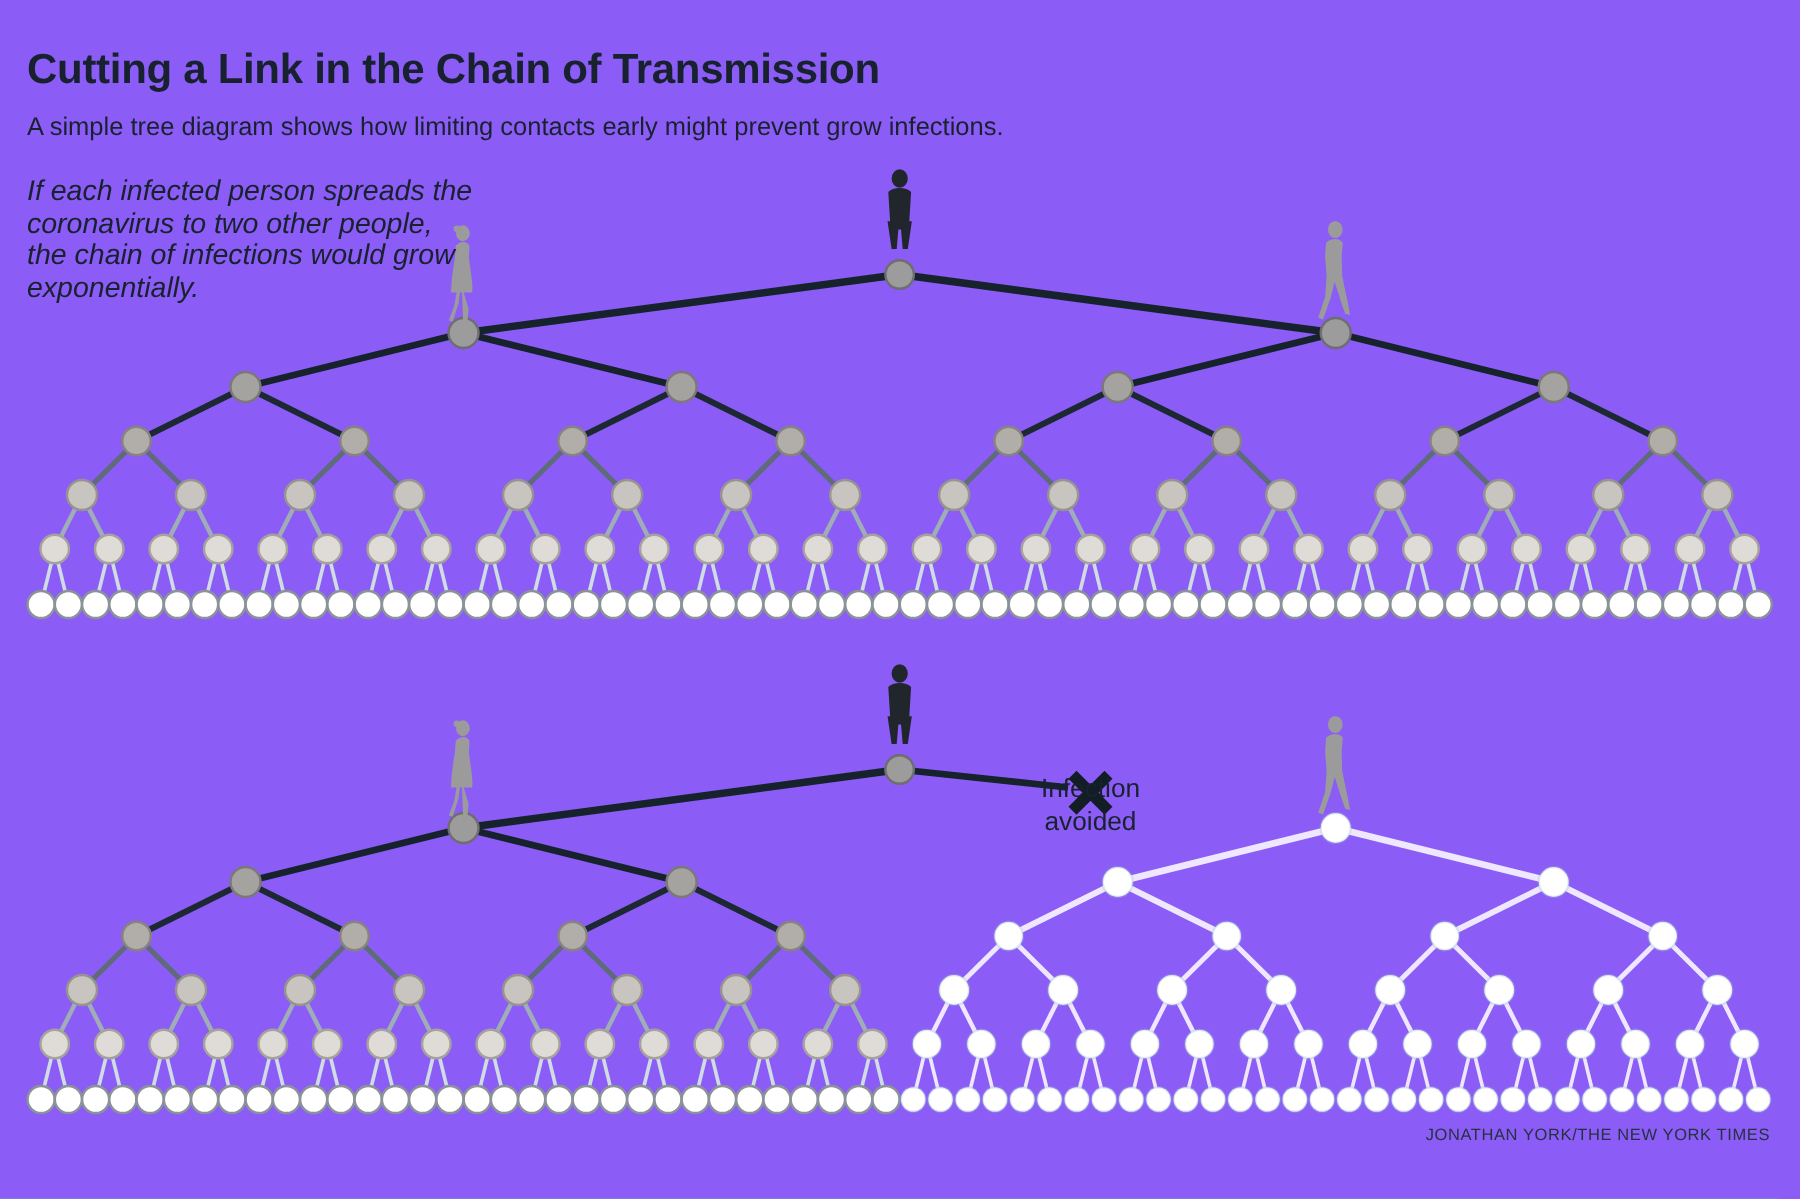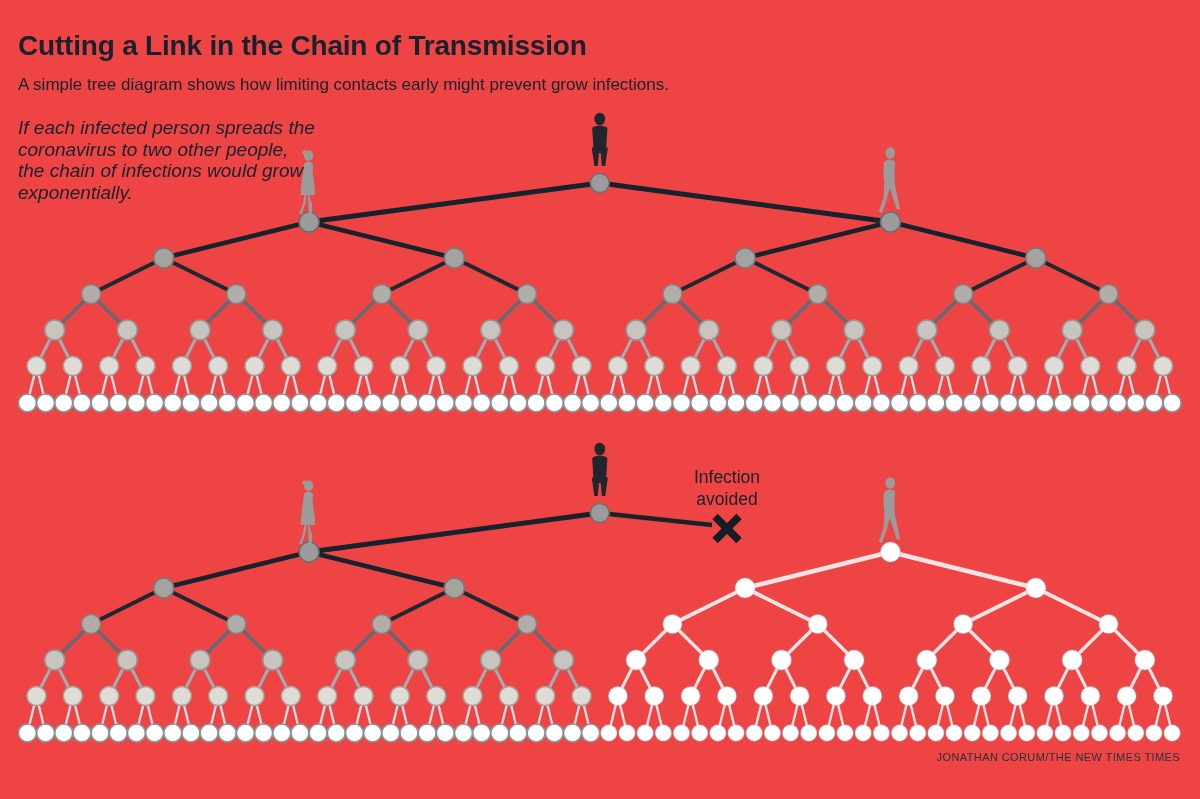--- a/index.html
+++ b/index.html
@@ -11,21 +11,21 @@
   #subtitle{left:18px;top:75px;font-size:17px;}
   .para{font-size:19px;line-height:21.5px;white-space:pre-line;font-style:italic;}
   #para-top{left:18px;top:117px;}
   #para-bottom{left:18px;top:447px;}
   #annotation{left:647px;top:466px;width:160px;text-align:center;font-size:17.5px;line-height:22px;white-space:pre-line;}
   #credit{right:20px;top:751px;font-size:11px;letter-spacing:0.4px;color:#243240;}
 </style>
 </head>
 <body style="background: rgb(88, 200, 244);">
 
-<div id="canvas" style="background: #ef4444;">
+<div id="canvas" style="background: #8b5cf6;">
   <svg id="diagram" width="1200" height="799" viewBox="0 0 1200 799" xmlns="http://www.w3.org/2000/svg">
       <g>
         <line x1="599.755" y1="183" x2="309.035" y2="222" stroke="#16222c" stroke-width="5"></line>
         <line x1="599.755" y1="183" x2="890.475" y2="222" stroke="#16222c" stroke-width="5"></line>
         <line x1="309.035" y1="222" x2="163.675" y2="258" stroke="#16222c" stroke-width="4.5"></line>
         <line x1="309.035" y1="222" x2="454.39500000000004" y2="258" stroke="#16222c" stroke-width="4.5"></line>
         <line x1="890.475" y1="222" x2="745.115" y2="258" stroke="#16222c" stroke-width="4.5"></line>
         <line x1="890.475" y1="222" x2="1035.835" y2="258" stroke="#16222c" stroke-width="4.5"></line>
         <line x1="163.675" y1="258" x2="90.995" y2="294" stroke="#1d2932" stroke-width="4"></line>
         <line x1="163.675" y1="258" x2="236.35500000000002" y2="294" stroke="#1d2932" stroke-width="4"></line>
@@ -561,16 +561,16 @@
         <path d="M-5,-49 C-2,-52.5 4.5,-52.5 6.2,-49 L5.4,-40 L5.8,-27 L10,-7 L11,-1 L7.8,-1.8 L5.6,-8 L0.8,-23 L-2,-12 L-7,2 L-10.2,0.8 L-5.6,-13 L-4.6,-27 L-5.6,-40 Z"></path>
       </g>
     </svg>
 
   <div id="title" class="txt" style="color: rgb(23, 34, 46);">Cutting a Link in the Chain of Transmission</div>
   <div id="subtitle" class="txt" style="color: rgb(23, 34, 46);">A simple tree diagram shows how limiting contacts early might prevent grow infections.</div>
   <div id="para-top" class="txt para" style="color: rgb(23, 34, 46);">If each infected person spreads the
 coronavirus to two other people,
 the chain of infections would grow
 exponentially.</div>
-  <div id="annotation" class="txt" style="color: rgb(23, 34, 46);">Infection
+  <div id="annotation" class="txt" style="color: rgb(23, 34, 46); margin-top: 48px;">Infection
 avoided</div>
-  <div id="credit" class="txt">JONATHAN CORUM/THE NEW TIMES TIMES</div>
+  <div id="credit" class="txt">JONATHAN YORK/THE NEW YORK TIMES</div>
 </div>
 
 </body></html>

